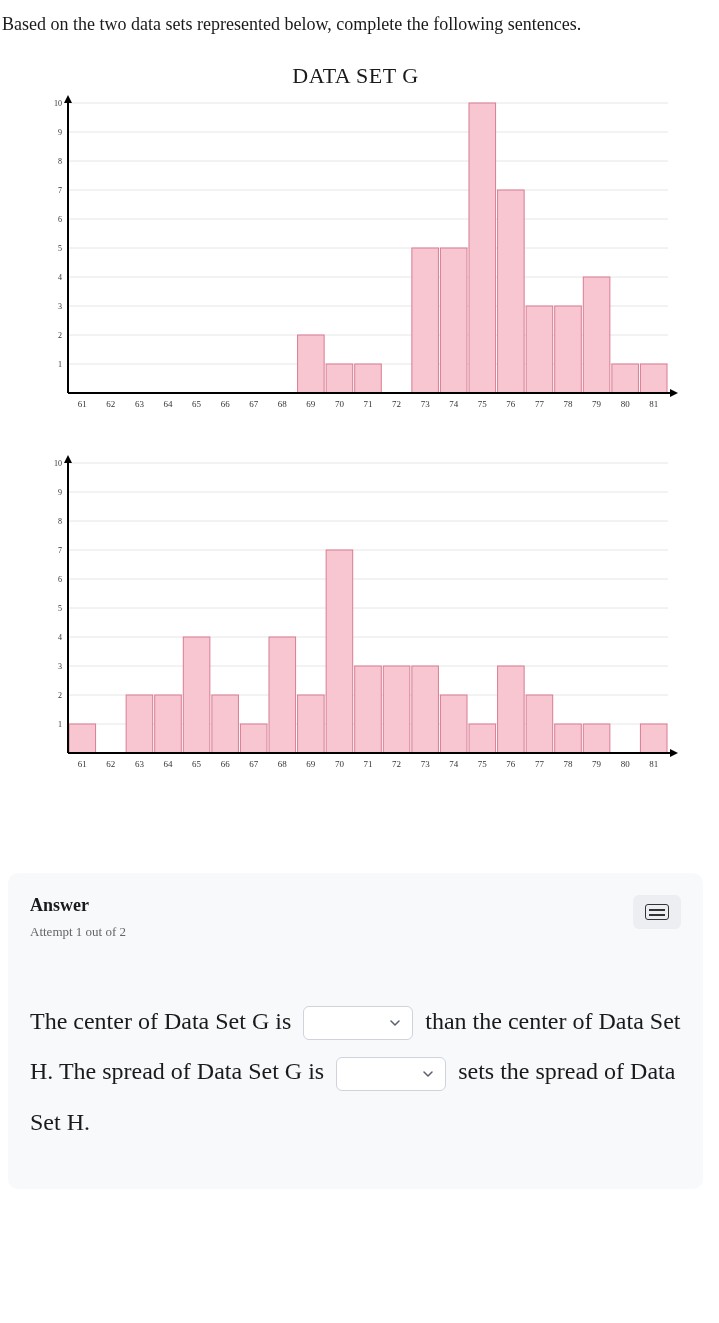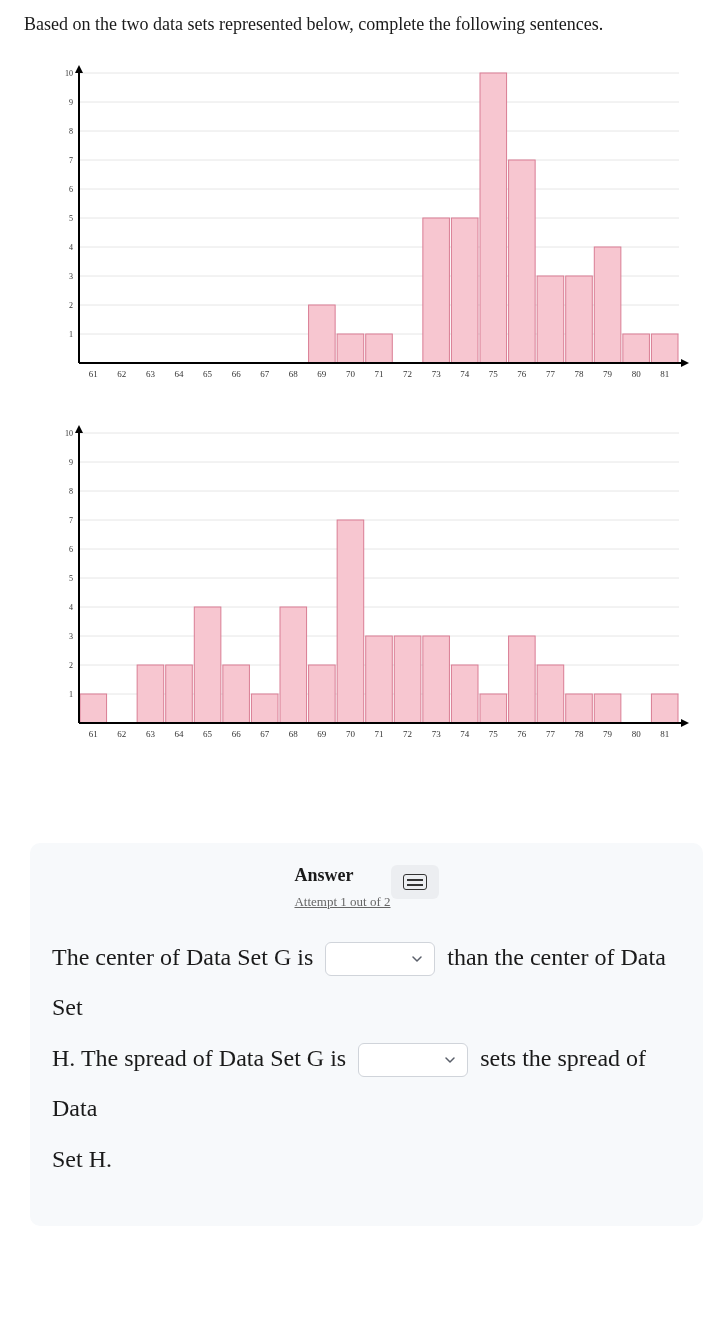--- a/index.html
+++ b/index.html
@@ -4,21 +4,21 @@
 <style>
   * { box-sizing: border-box; }
   body {
     margin: 0;
     padding: 0;
     background: #ffffff;
     font-family: Georgia, 'Times New Roman', serif;
     color: #1a1a1a;
     width: 719px;
   }
-  .page { padding: 8px 10px 40px 24px; }
+  .page { padding: 8px 10px 40px 2px; }
   .prompt { font-size: 18px; margin: 6px 0 28px 0; }
   .chart-title {
     font-family: Georgia, serif;
     font-size: 22px;
     text-align: center;
     margin: 20px 0 4px 0;
     letter-spacing: 0.5px;
   }
   .chart-wrap { padding: 0 10px 30px 10px; }
   svg.chart { display: block; margin: 0 auto; }
@@ -27,23 +27,23 @@
   .gridline { stroke: #e6e6e6; stroke-width: 1; }
   .tick-label { font-size: 9px; fill: #333; font-family: Georgia, serif; text-anchor: middle; }
   .yt-label { font-size: 8px; fill: #333; font-family: Georgia, serif; text-anchor: end; }
   .bar { fill: #f7c6d0; stroke: #d97d94; stroke-width: 1; }
   .answer-box {
     margin: 60px 6px 0 6px;
     background: #f7f9fb;
     border-radius: 10px;
     padding: 22px 22px 42px 22px;
   }
-  .answer-head { display:flex; justify-content:center; align-items:flex-start; }
+  .answer-head { display:flex; justify-content:space-between; align-items:flex-start; }
   .answer-title { font-size: 18px; font-weight: 600; font-family: Georgia, serif; margin:0 0 8px 0; }
-  .attempt { font-size: 13px; color:#666; margin-bottom: 22px; text-decoration: underline; }
+  .attempt { font-size: 13px; color:#666; margin-bottom: 56px; }
   .kbd-btn {
     width: 48px; height: 34px;
     border-radius: 6px;
     background: #eceef1;
     display:flex; align-items:center; justify-content:center;
     cursor:pointer;
   }
   .kbd-icon {
     width:24px; height:16px;
     border:1.5px solid #333; border-radius:3px;
@@ -68,20 +68,21 @@
   .chev { margin-left:auto; }
   .chev svg { display:block; }
 </style>
 </head>
 <body>
 
 <div class="page">
 
   <div class="prompt">Based on the two data sets represented below, complete the following sentences.</div>
 
+  <div class="chart-title">DATA SET G</div>
   <div class="chart-wrap">
     <svg class="chart" id="chart-0" width="660" height="330">
         <line x1="42" y1="271" x2="642" y2="271" class="gridline"></line>
         <text x="36" y="274" class="yt-label">1</text>
         <line x1="42" y1="242" x2="642" y2="242" class="gridline"></line>
         <text x="36" y="245" class="yt-label">2</text>
         <line x1="42" y1="213" x2="642" y2="213" class="gridline"></line>
         <text x="36" y="216" class="yt-label">3</text>
         <line x1="42" y1="184" x2="642" y2="184" class="gridline"></line>
         <text x="36" y="187" class="yt-label">4</text>

